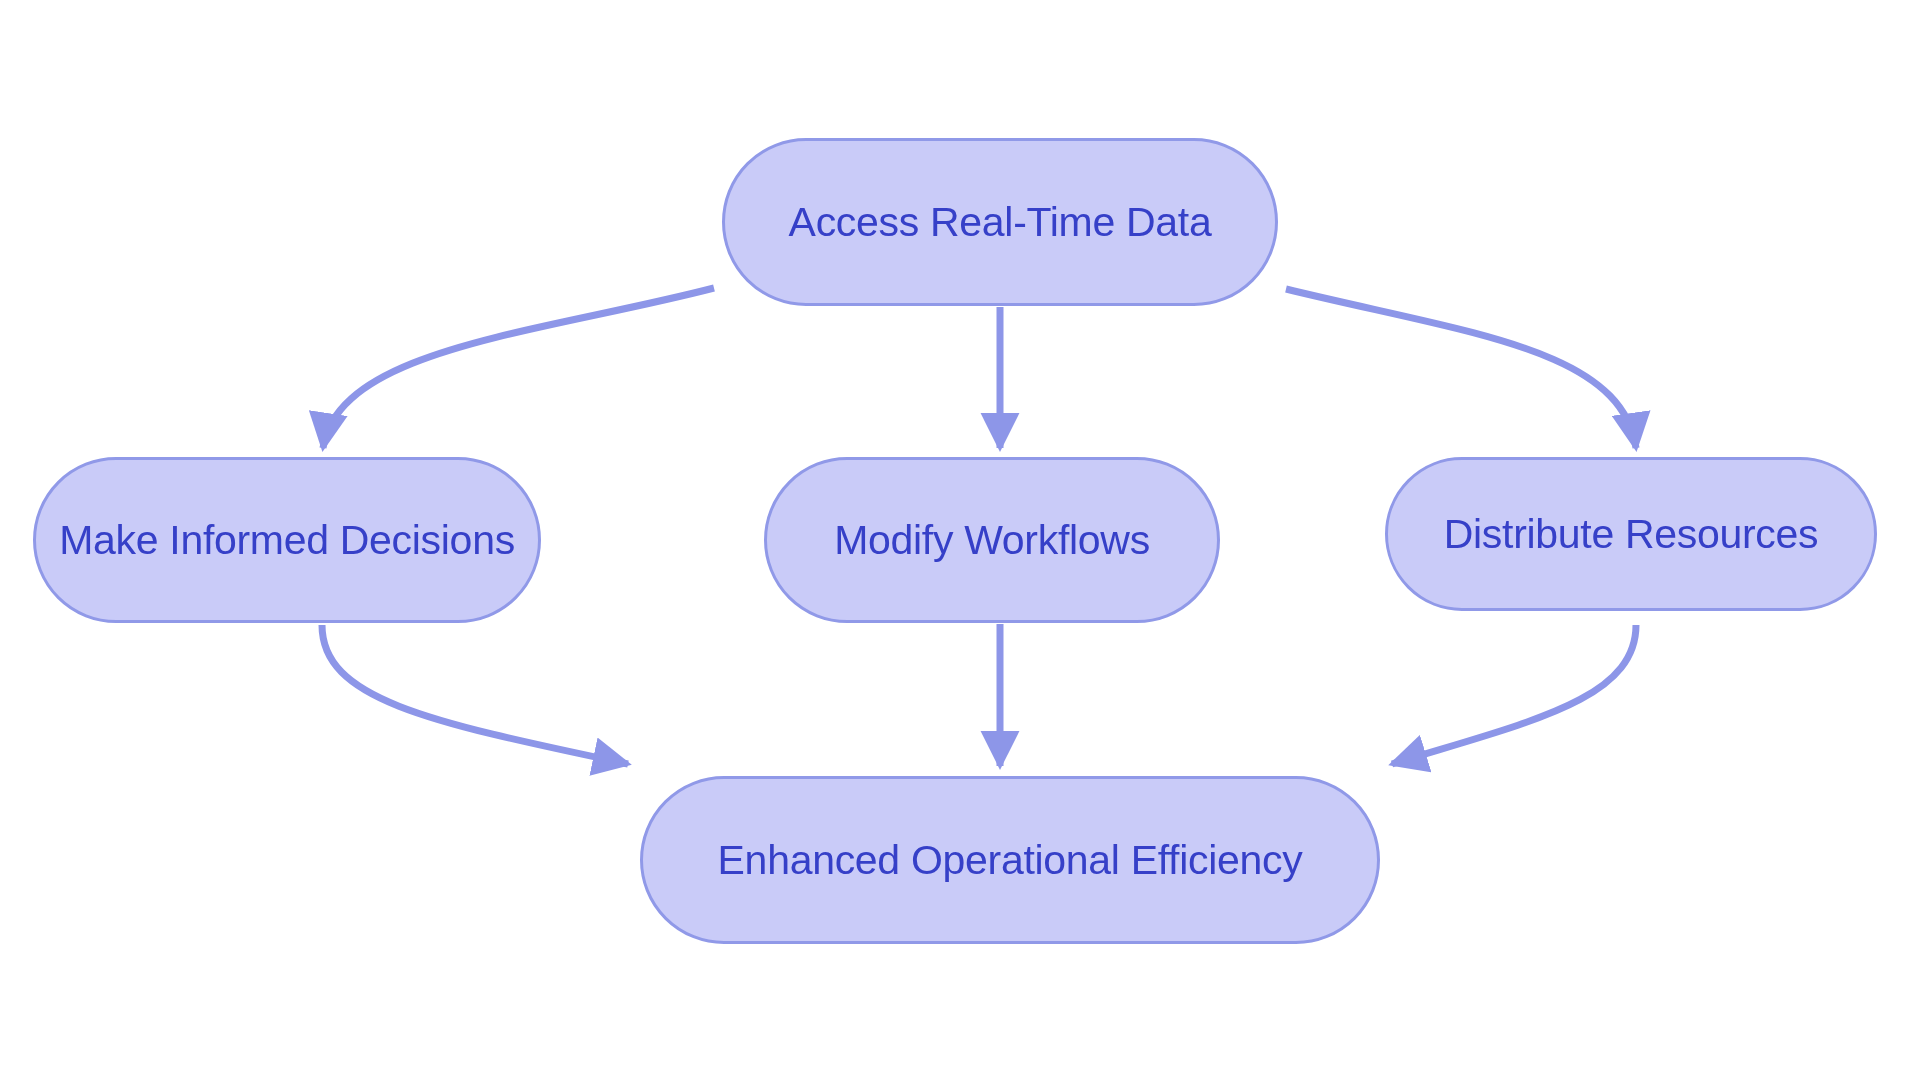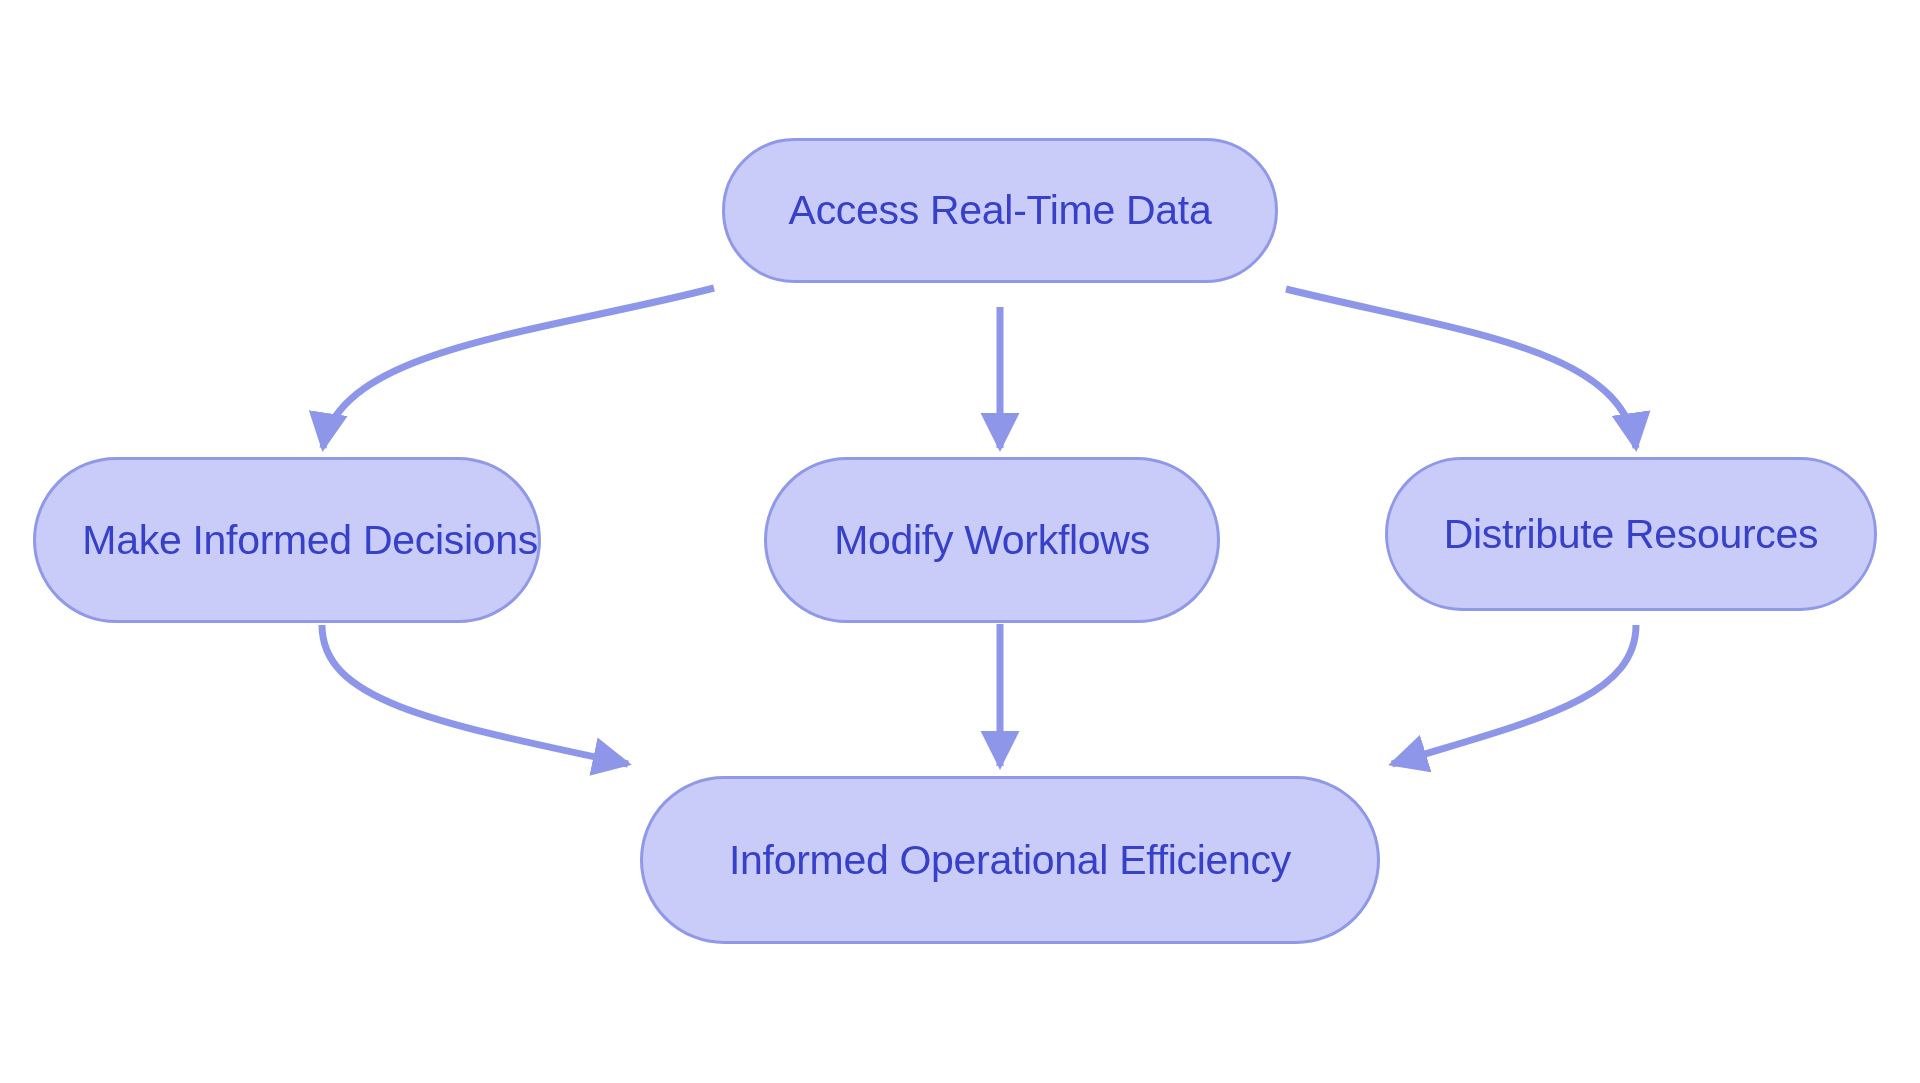--- a/index.html
+++ b/index.html
@@ -46,22 +46,22 @@
     box-sizing:border-box;
     background:var(--node-fill);
     border:3px solid var(--node-border);
     border-radius:90px;
     color:var(--node-text);
     font-size:41px;
     letter-spacing:-0.3px;
     white-space:nowrap;
     text-align:center;
   }
-  .n-access    {left:722px;  top:138px; width:556px; height:145px;}
-  .n-decisions {left:33px;   top:457px; width:508px; height:166px;justify-content:flex-end;}
+  .n-access    {left:722px;  top:138px; width:556px; height:168px;}
+  .n-decisions {left:33px;   top:457px; width:508px; height:166px;}
   .n-workflows {left:764px;  top:457px; width:456px; height:166px;}
   .n-resources {left:1385px; top:457px; width:492px; height:154px;}
   .n-efficiency{left:640px;  top:776px; width:740px; height:168px;}
 </style>
 </head>
 <body>
 
 <div class="canvas">
 
   <svg class="edges" viewBox="0 0 1920 1083" xmlns="http://www.w3.org/2000/svg">
@@ -94,16 +94,16 @@
 
   <div class="node n-workflows">
     <span>Modify Workflows</span>
   </div>
 
   <div class="node n-resources">
     <span>Distribute Resources</span>
   </div>
 
   <div class="node n-efficiency">
-    <span>Informed Operational Efficiency</span>
+    <span>Enhanced Operational Efficiency</span>
   </div>
 
 </div>
 
 </body></html>

